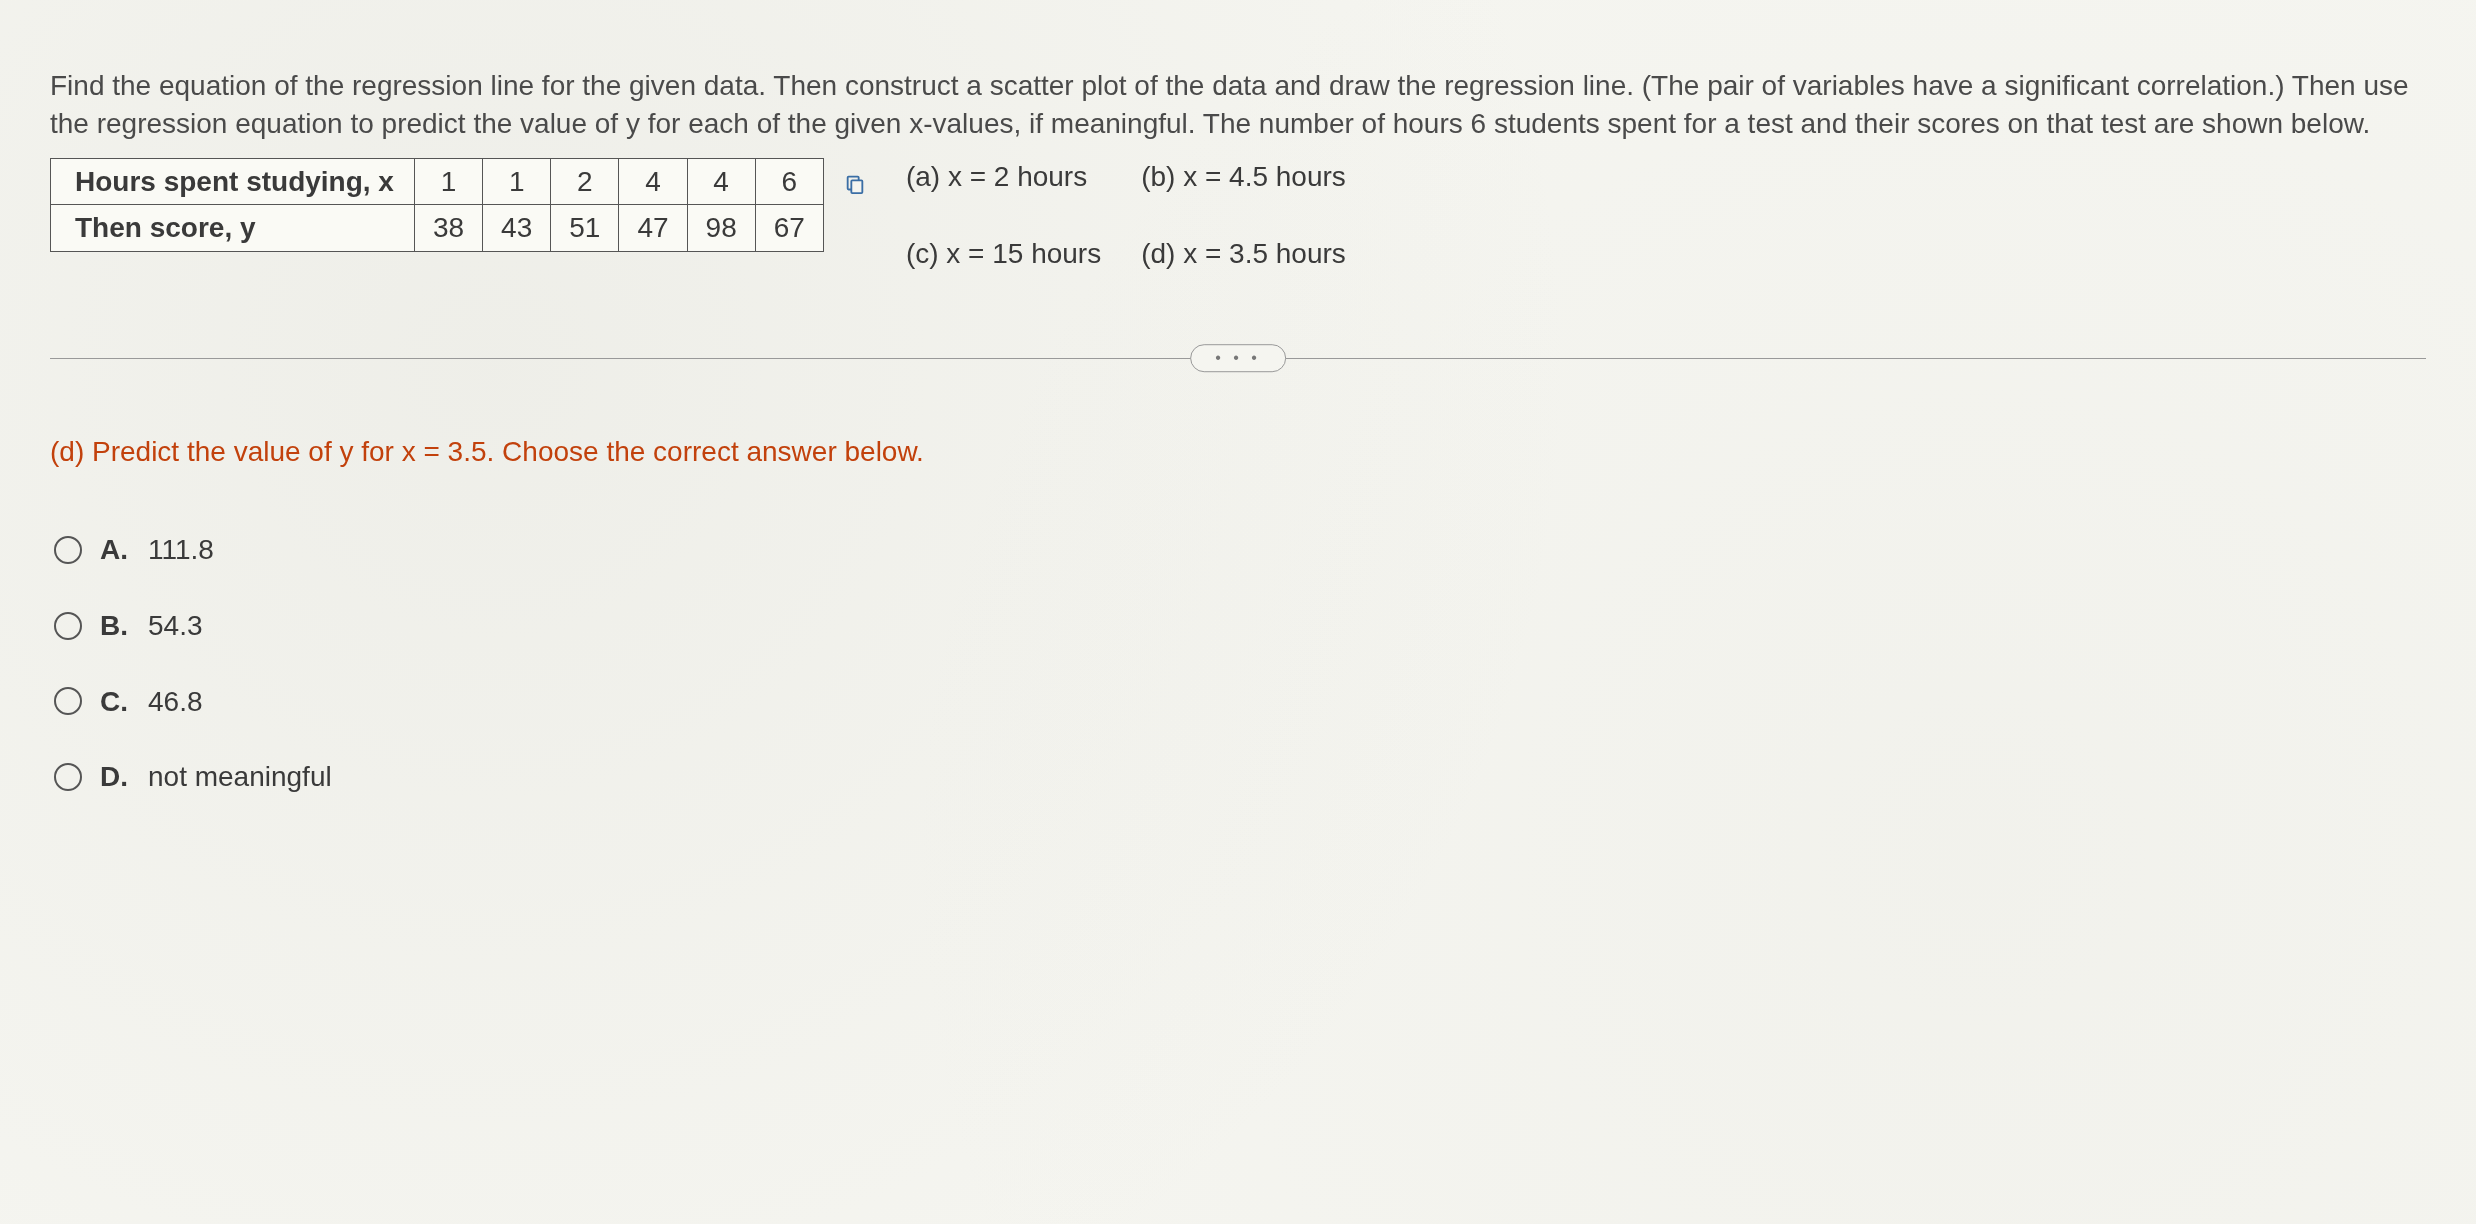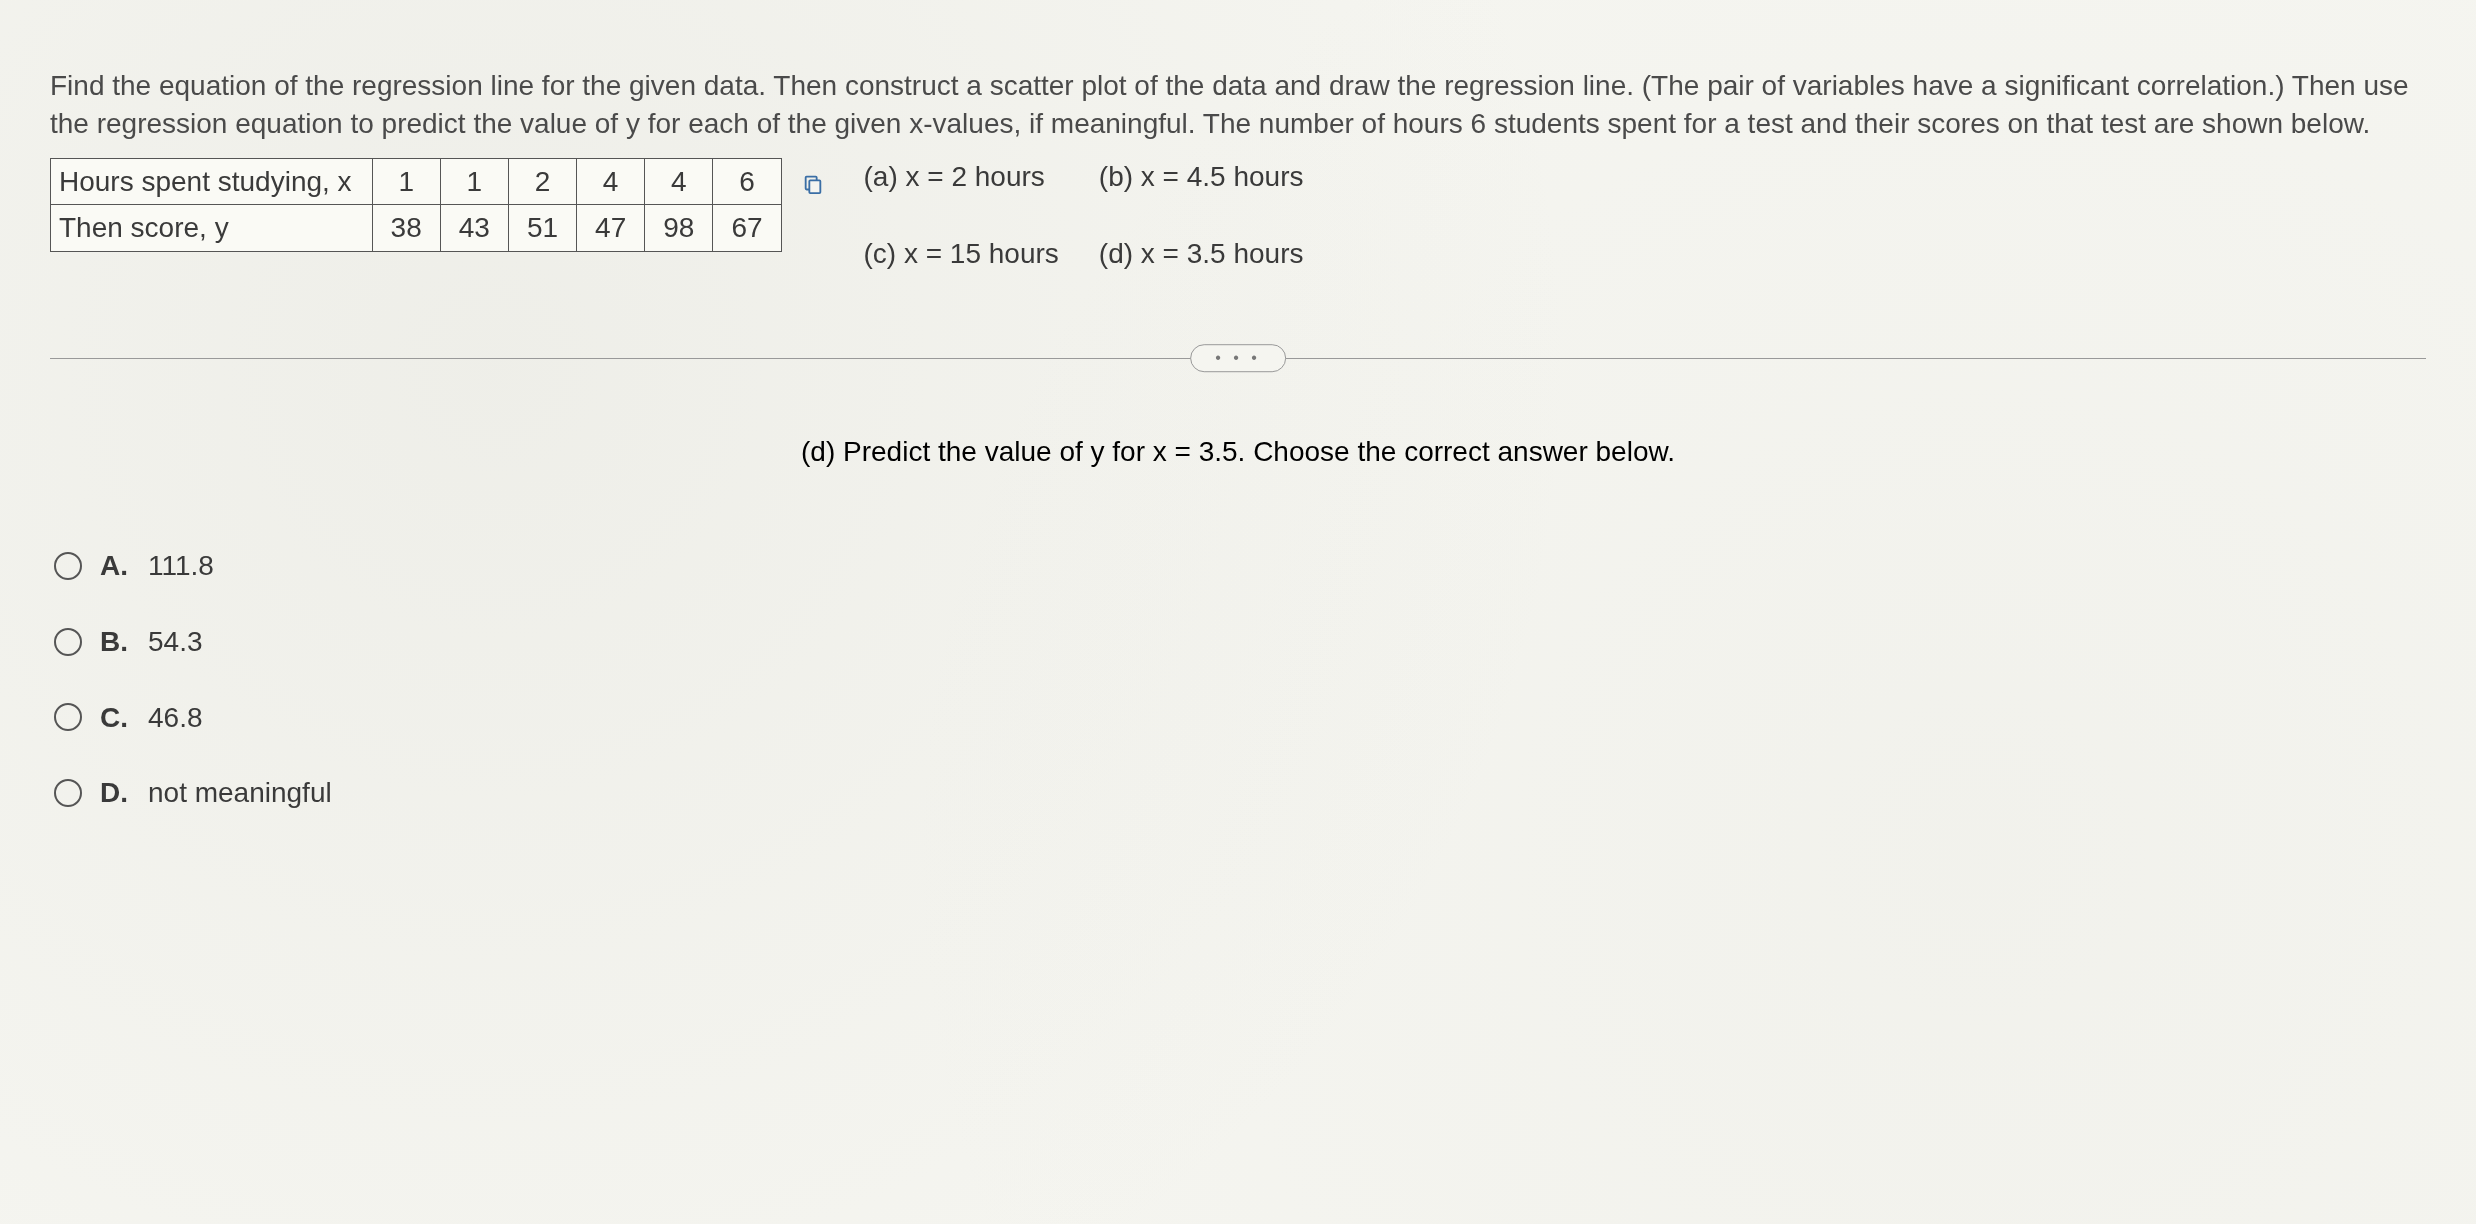--- a/index.html
+++ b/index.html
@@ -38,23 +38,23 @@
     table td, table th {
       border: 1px solid #555;
       padding: 4px 18px;
       text-align: center;
       font-weight: normal;
       color: #3a3a3a;
       font-size: 28px;
     }
     table th:first-child {
       text-align: left;
-      font-weight: normal;
+      font-weight: bold;
       padding-right: 20px;
-      padding-left: 8px;
+      padding-left: 24px;
     }
     .icon-cell {
       vertical-align: middle;
       padding-left: 20px;
     }
     .copy-icon {
       display: inline-block;
       width: 22px;
       height: 22px;
       position: relative;
@@ -93,23 +93,22 @@
       transform: translate(-50%, -50%);
       background: #f5f5f0;
       border: 1px solid #999;
       border-radius: 14px;
       padding: 2px 24px;
       font-size: 16px;
       color: #777;
       letter-spacing: 4px;
     }
     .question-part {
-      margin-bottom: 76px;
-      color: #000000;
-      text-align: center;
+      margin-bottom: 60px;
+      color: #c2410c;
     }
     .choices {
       display: flex;
       flex-direction: column;
       gap: 38px;
       margin-left: 4px;
     }
     .choice {
       display: flex;
       align-items: center;

